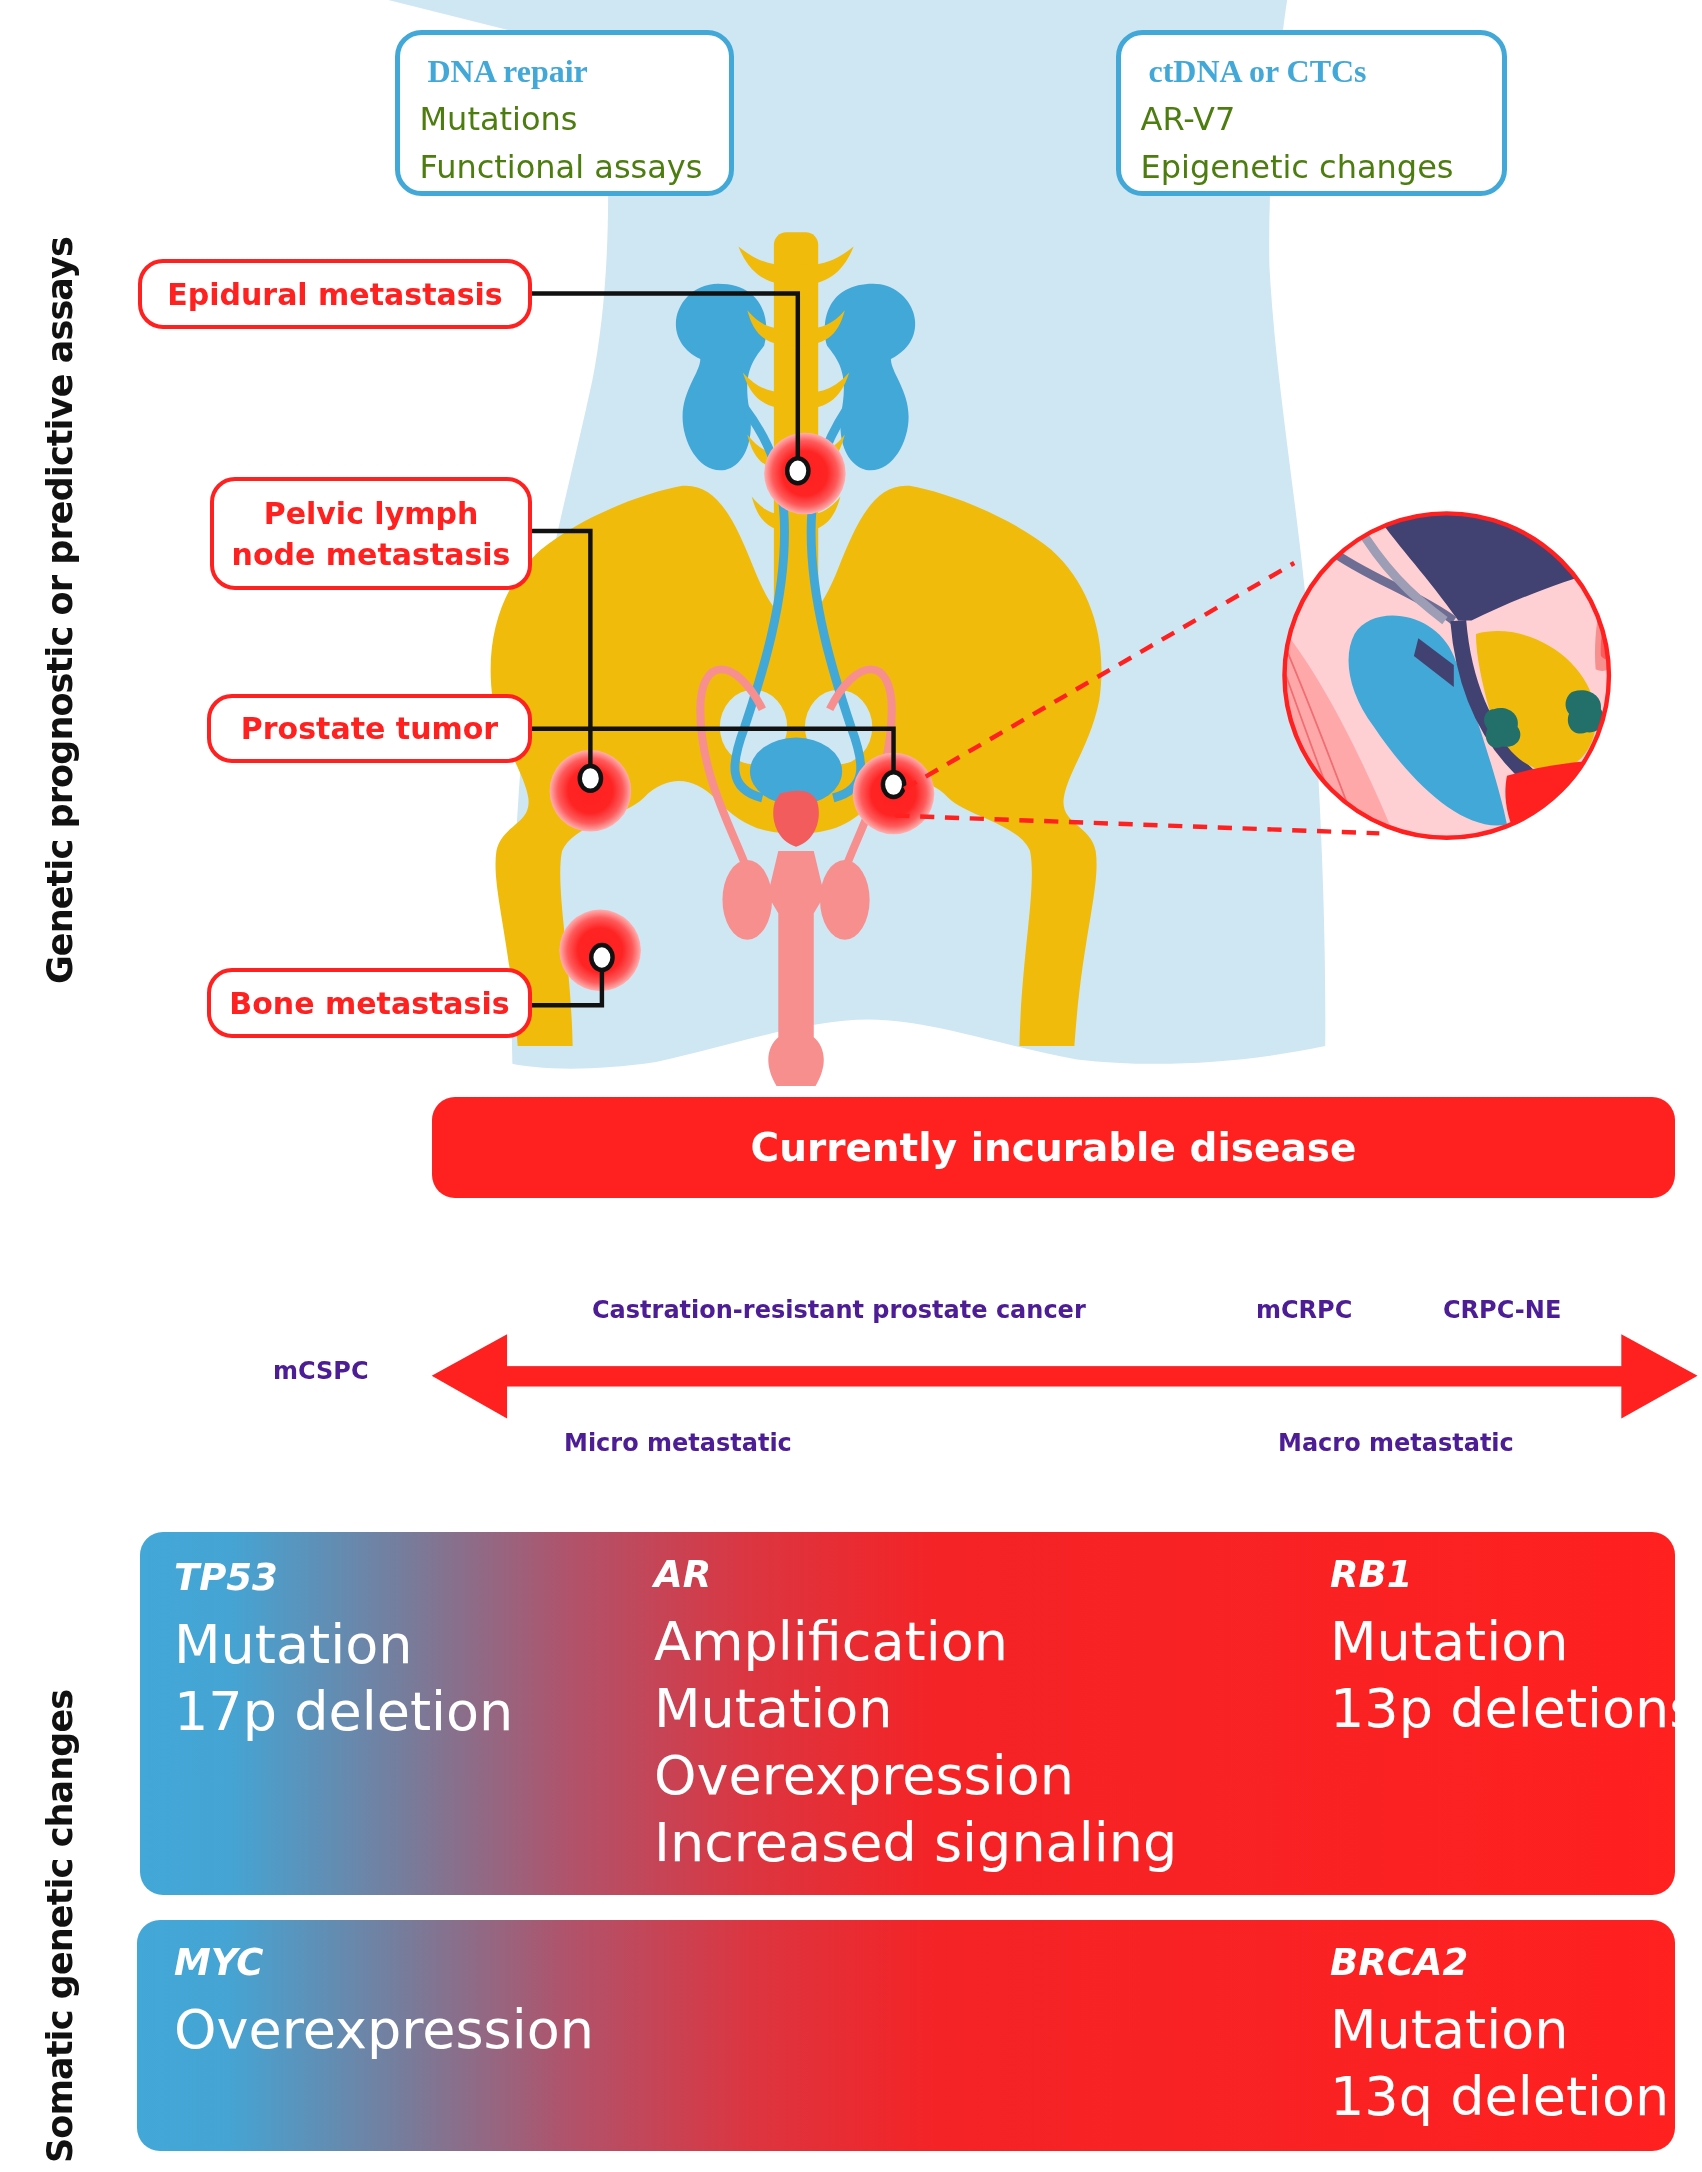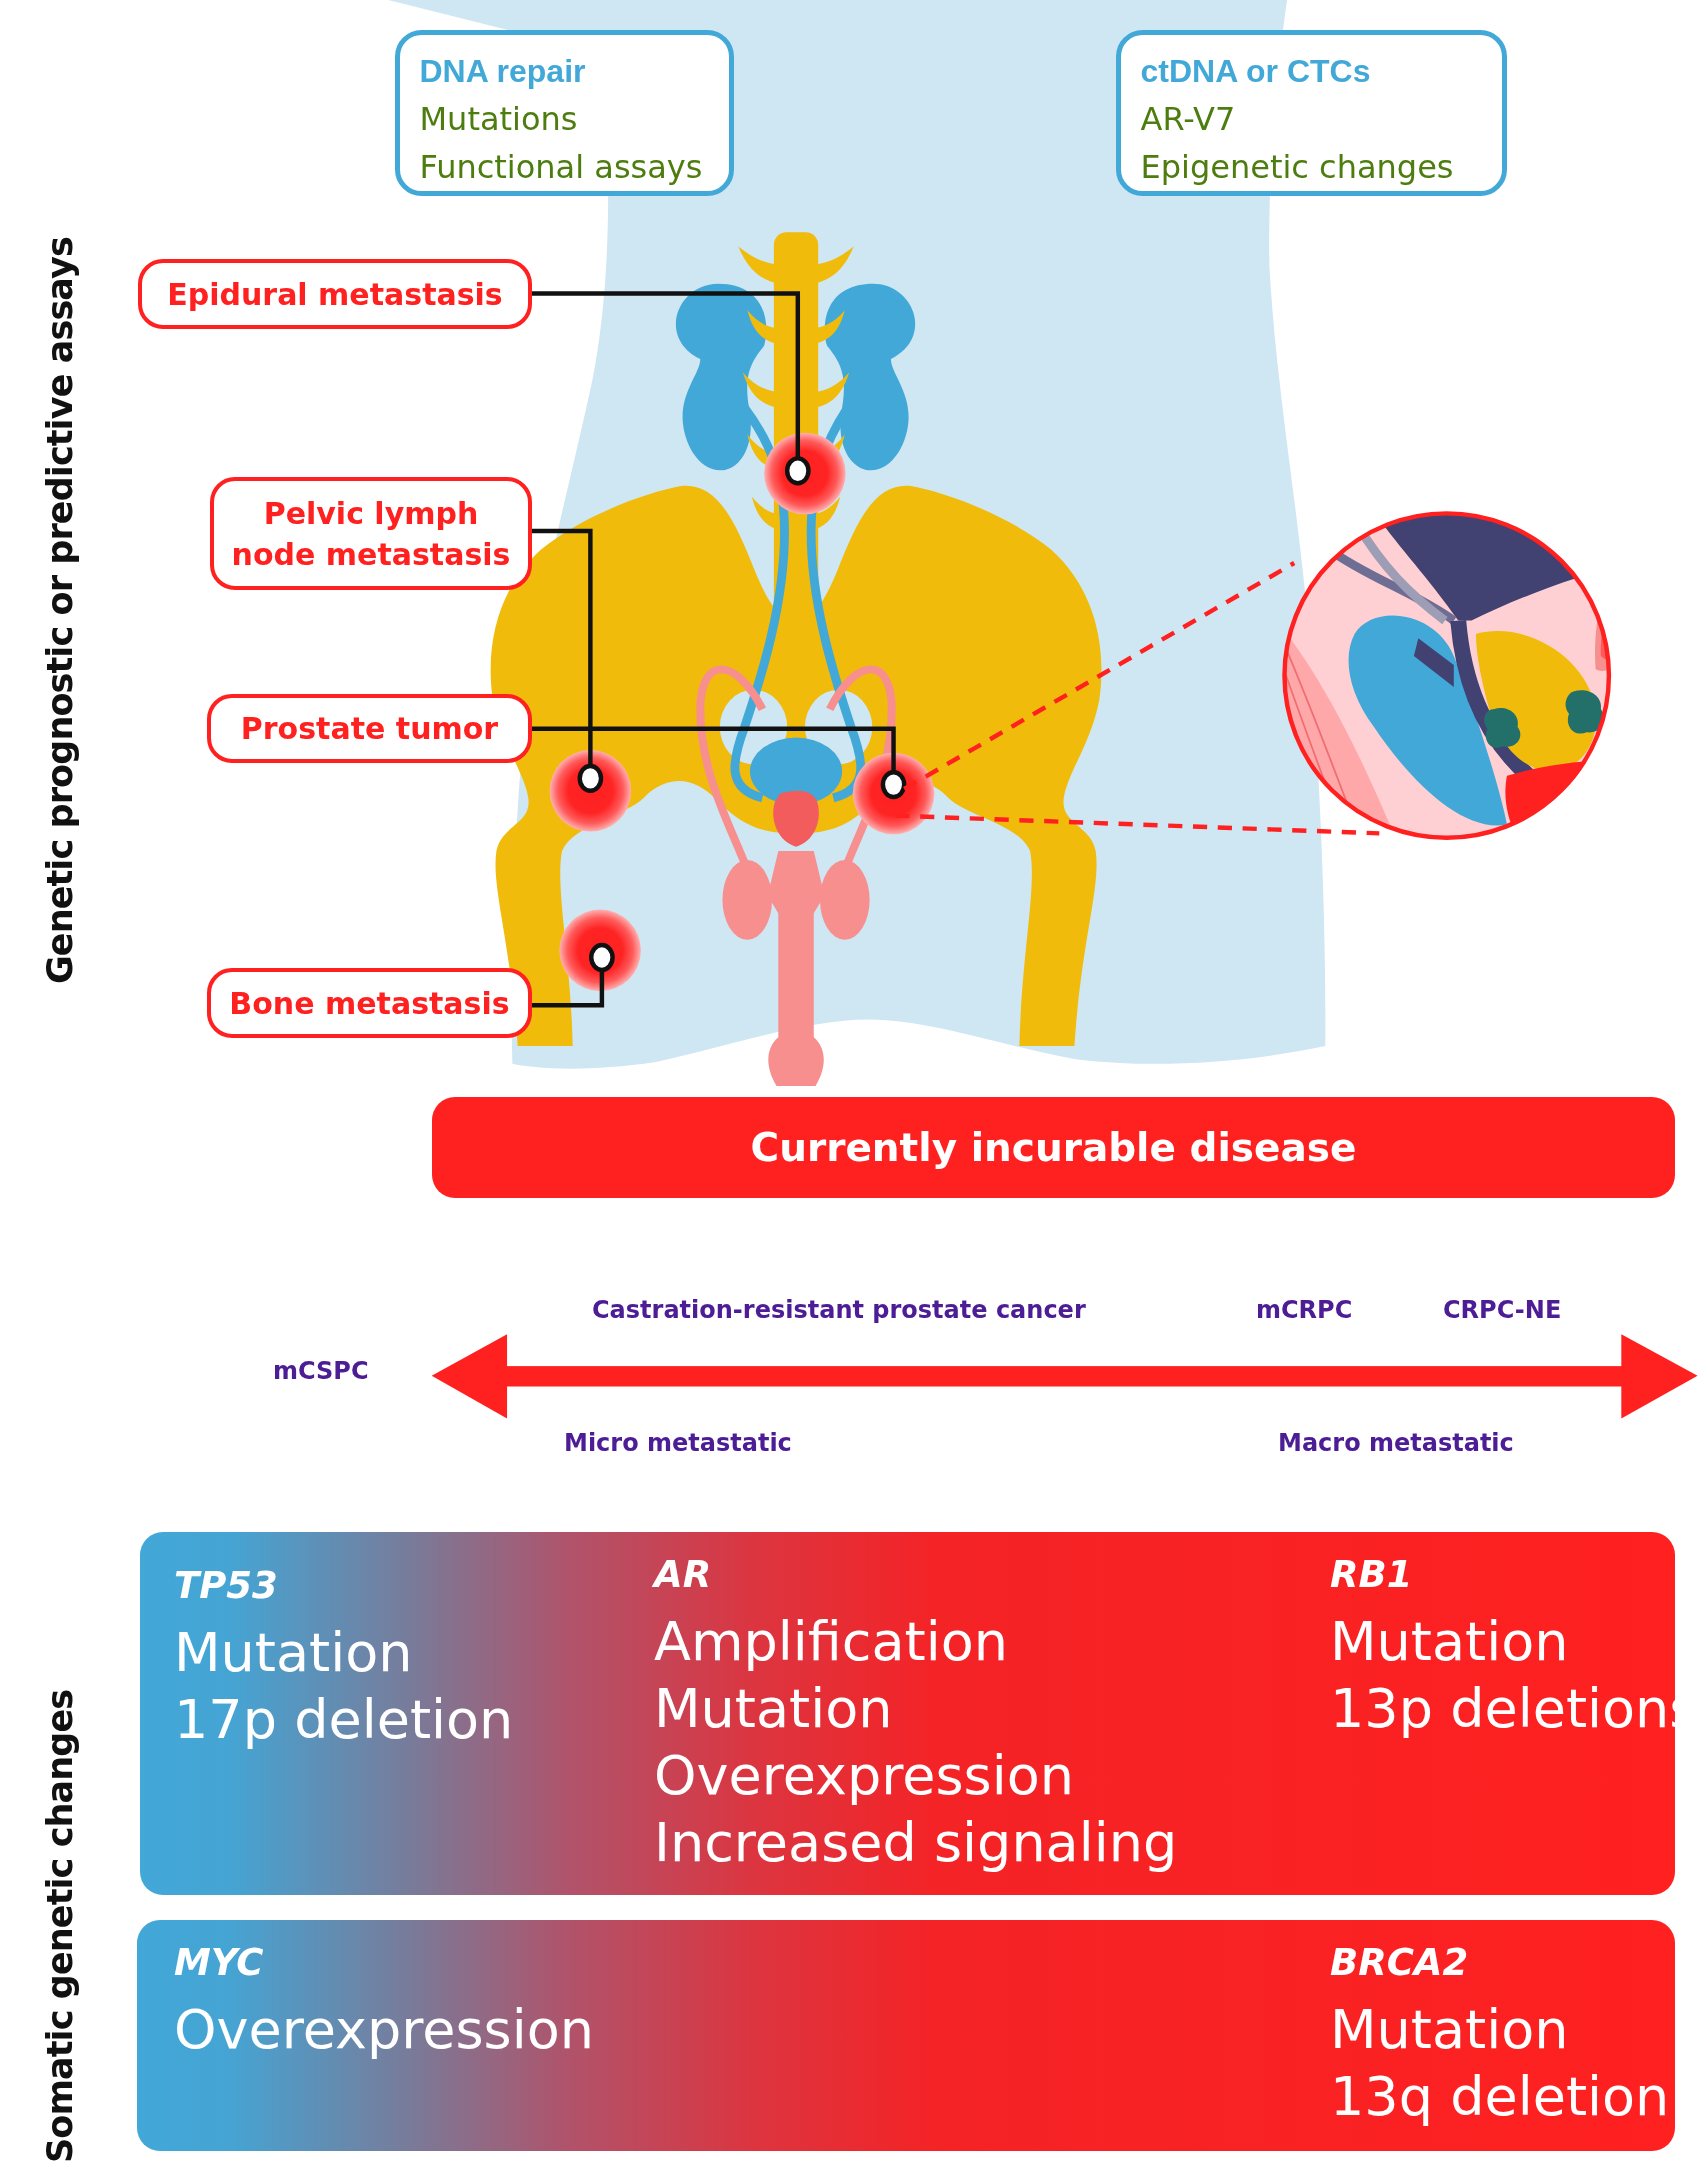--- a/index.html
+++ b/index.html
@@ -1,20 +1,20 @@
 <!DOCTYPE html>
 <html style="font-size:14px"><head>
 <meta charset="utf-8">
 <style>
   html,body{margin:0;padding:0;background:#ffffff;}
   body{width:1702px;height:2172px;position:relative;overflow:hidden;font-family:"DejaVu Sans","Liberation Sans",sans-serif;}
   #art{position:absolute;left:0;top:0;width:1702px;height:2172px;}
   .vlabel{position:absolute;font-family:"DejaVu Sans",sans-serif;font-weight:bold;font-size:35px;color:#111;white-space:nowrap;transform-origin:0 0;transform:rotate(-90deg);letter-spacing:-0.9px;}
   .assay-box{position:absolute;border:5.3px solid #42a8d8;border-radius:26.6px;background:#fff;box-sizing:border-box;padding:12.4px 19.5px 0 19.5px;}
-  .assay-title{font-family:Liberation Sans, sans-serif;font-weight:bold;font-size:32px;color:#42a8d8;line-height:48px;white-space:nowrap;}
+  .assay-title{font-family:Liberation Serif, serif;font-weight:bold;font-size:32px;color:#42a8d8;line-height:48px;white-space:nowrap;margin-left:8px;}
   .assay-line{font-family:"DejaVu Sans",sans-serif;font-size:32px;color:#4d7c0f;line-height:48px;white-space:nowrap;}
   .site-box{position:absolute;border:4.4px solid #ff2020;border-radius:25px;background:#fff;box-sizing:border-box;display:flex;align-items:center;justify-content:center;text-align:center;font-family:"DejaVu Sans",sans-serif;font-weight:bold;font-size:30px;color:#ff2020;line-height:41px;}
   .incurable{position:absolute;left:432px;top:1097px;width:1243px;height:101px;background:#ff2020;border-radius:23px;display:flex;align-items:center;justify-content:center;color:#fff;font-family:"DejaVu Sans",sans-serif;font-weight:bold;font-size:39px;}
   .stage{position:absolute;font-family:"DejaVu Sans",sans-serif;font-weight:bold;font-size:24px;color:#4c1d95;white-space:nowrap;}
   .gbox{position:absolute;border-radius:23px;background:linear-gradient(90deg,#42a8d8 0%,#45a4d3 6%,#7a7a98 18%,#b0536b 28%,#dc3540 40%,#f42326 52%,#ff2020 100%);}
   .gcol{position:absolute;color:#fff;font-family:"DejaVu Sans",sans-serif;}
   .ghead{font-weight:bold;font-style:italic;font-size:37px;line-height:67px;white-space:nowrap;}
   .gline{font-size:54px;line-height:67px;white-space:nowrap;font-weight:normal;}
 </style>
 </head>
@@ -163,21 +163,21 @@
 </div>
 
 <div class="stage" style="left:273px;top:1357px;">mCSPC</div>
 <div class="stage" style="left:592px;top:1296px;">Castration-resistant prostate cancer</div>
 <div class="stage" style="left:1256px;top:1296px;">mCRPC</div>
 <div class="stage" style="left:1443px;top:1296px;">CRPC-NE</div>
 <div class="stage" style="left:564px;top:1429px;">Micro metastatic</div>
 <div class="stage" style="left:1278px;top:1429px;">Macro metastatic</div>
 
 <div class="gbox" style="left:140px;top:1532px;width:1535px;height:363px;">
-  <div class="gcol" style="left:34px;top:20px;">
+  <div class="gcol" style="left:34px;top:12px;">
     <div class="ghead">TP53</div>
     <div class="gline">Mutation</div>
     <div class="gline">17p deletion</div>
   </div>
   <div class="gcol" style="left:514px;top:8.9px;">
     <div class="ghead">AR</div>
     <div class="gline">Amplification</div>
     <div class="gline">Mutation</div>
     <div class="gline">Overexpression</div>
     <div class="gline">Increased signaling</div>

